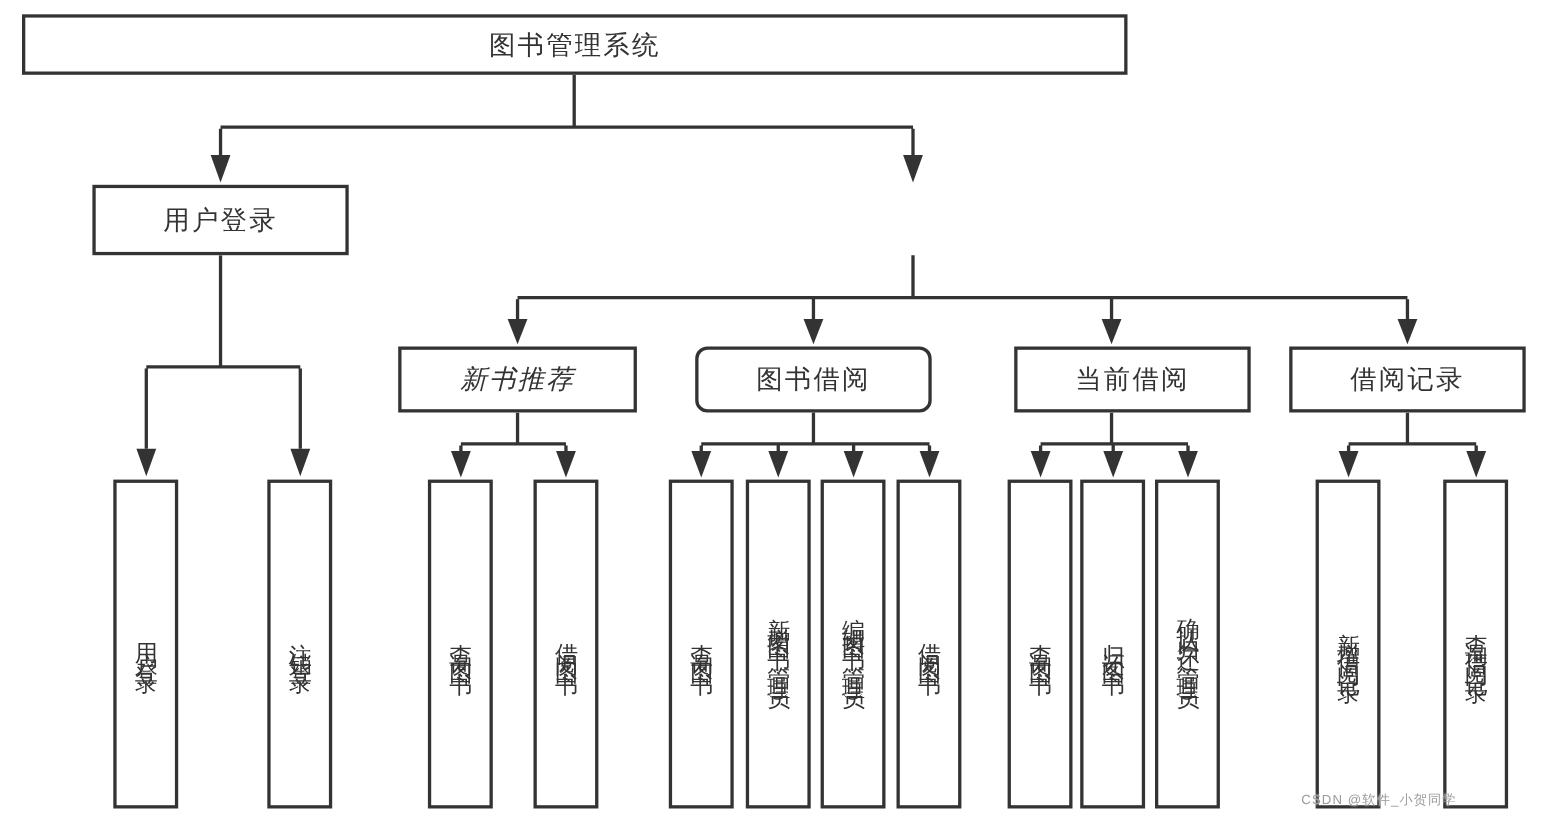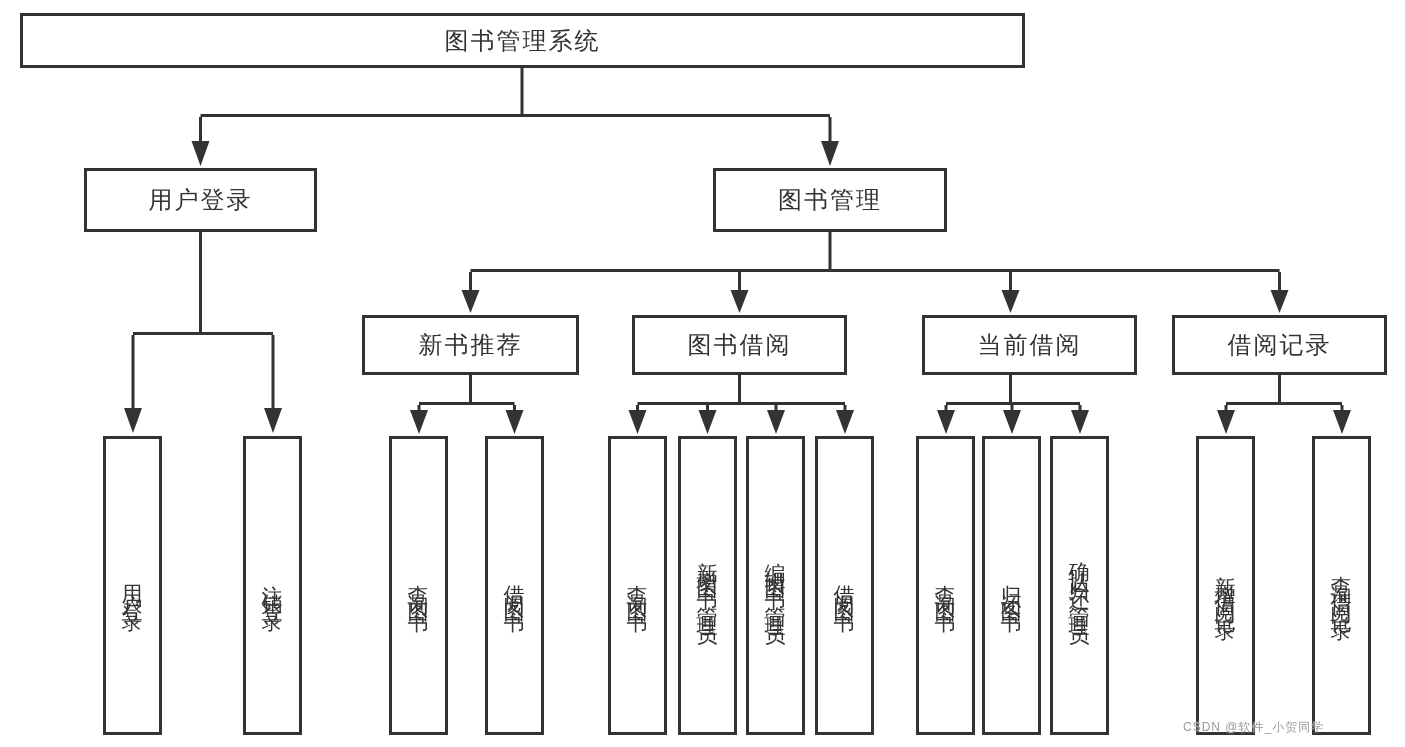--- a/index.html
+++ b/index.html
@@ -52,22 +52,22 @@
     font-size: 21px;
     line-height: 1;
     letter-spacing: 9px;
     color: #333333;
     white-space: nowrap;
   }
   
   #root-box        { left: 20px;   top: 13px;  width: 1005px; height: 55px; }
   #l2-user-login   { left: 84px;   top: 168px; width: 233px;  height: 64px; }
   #l2-book-mgmt    { left: 713px;  top: 168px; width: 234px;  height: 64px; }
-  #l3-new-book     { left: 362px;  top: 315px; width: 217px;  height: 60px; }
-  #l3-borrowing    { left: 632px;  top: 315px; width: 215px;  height: 60px; }
+  #l3-new-book     { left: 362px;  top: 315px; width: 217px;  height: 60px; font-style: italic; }
+  #l3-borrowing    { left: 632px;  top: 315px; width: 215px;  height: 60px; border-radius: 11px; }
   #l3-current      { left: 903px;  top: 315px; width: 215px;  height: 60px; margin-left: 19px; }
   #l3-records      { left: 1172px; top: 315px; width: 215px;  height: 60px; }
   #leaf-a1 { left: 103px;  }
   #leaf-a2 { left: 243px;  }
   #leaf-b1 { left: 389px;  }
   #leaf-b2 { left: 485px;  }
   #leaf-c1 { left: 608px;  }
   #leaf-c2 { left: 678px;  }
   #leaf-c3 { left: 746px;  }
   #leaf-c4 { left: 815px;  }
@@ -143,23 +143,20 @@
     </g>
   </svg>
 
   <div class="hbox" id="root-box">
     <span>图书管理系统</span>
   </div>
 
   <div class="hbox" id="l2-user-login">
     <span>用户登录</span>
   </div>
-  <div class="hbox" id="l2-book-mgmt">
-    <span>图书管理</span>
-  </div>
 
   <div class="hbox" id="l3-new-book">
     <span>新书推荐</span>
   </div>
   <div class="hbox" id="l3-borrowing">
     <span>图书借阅</span>
   </div>
   <div class="hbox" id="l3-current">
     <span>当前借阅</span>
   </div>

